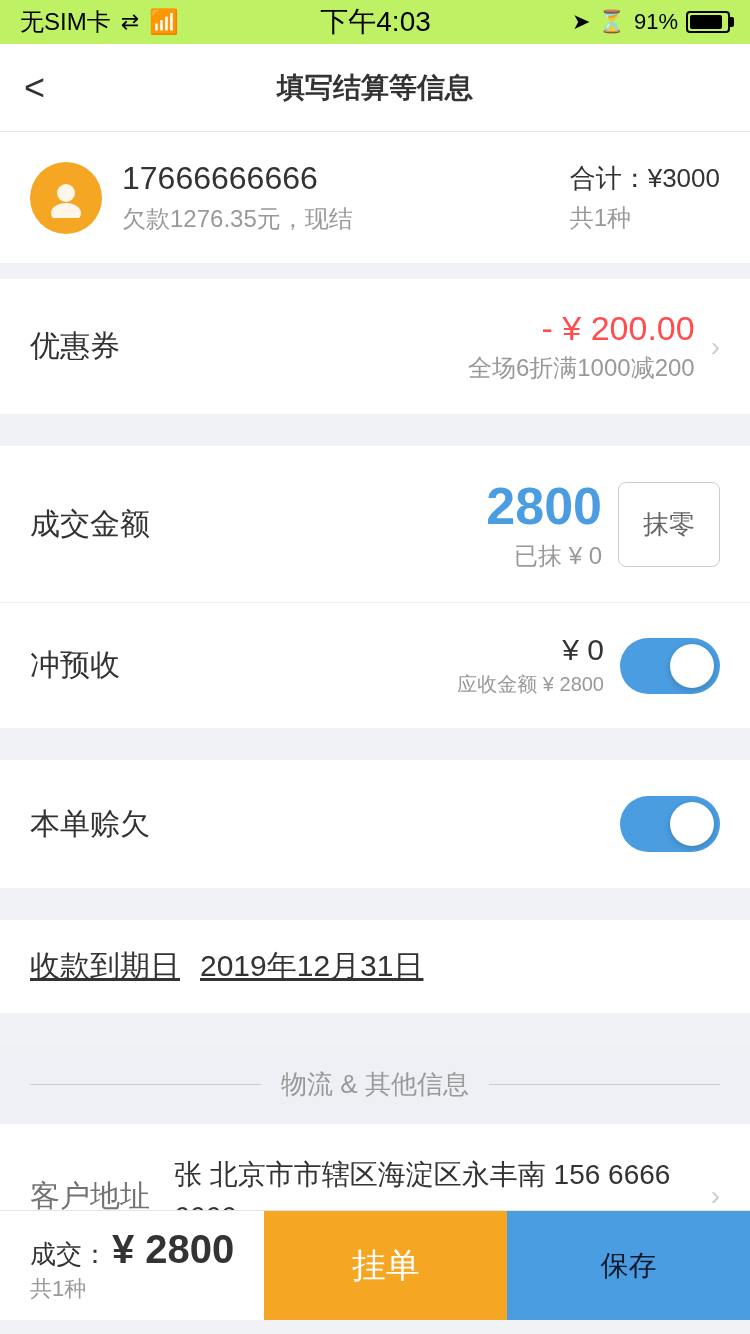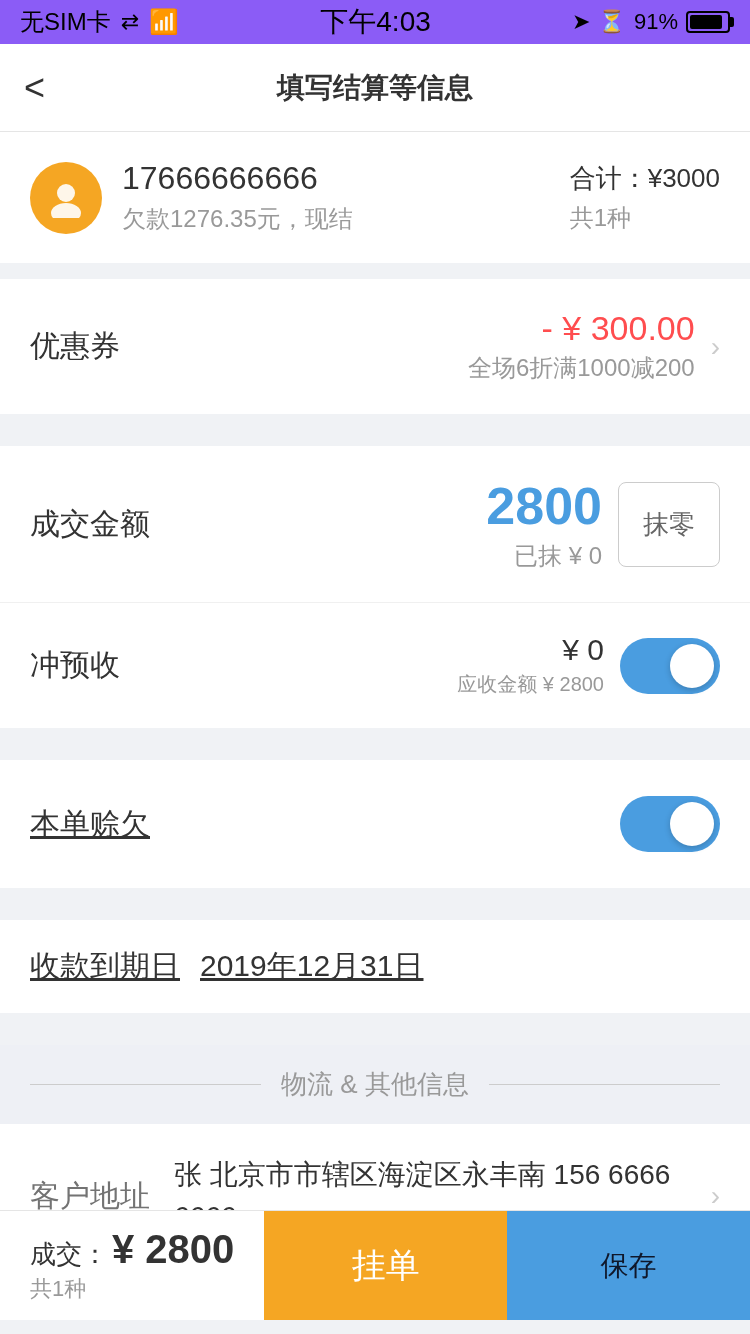--- a/index.html
+++ b/index.html
@@ -10,21 +10,21 @@
       font-family: -apple-system, "PingFang SC", "Helvetica Neue", sans-serif;
       background: #f0f2f5;
       font-size: 28px;
       color: #333;
     }
 
     
     .status-bar {
       width: 100%;
       height: 44px;
-      background: #8b5cf6;
+      background: #bef264;
       display: flex;
       align-items: center;
       justify-content: space-between;
       padding: 0 20px;
       font-size: 24px;
       color: #000;
     }
     .status-left { display: flex; align-items: center; gap: 10px; }
     .status-right { display: flex; align-items: center; gap: 8px; font-size: 22px; }
     .battery {
@@ -171,21 +171,20 @@
     
     .prepay-amount { font-size: 30px; color: #333; font-weight: 500; }
     .prepay-sub { font-size: 20px; color: #999; text-align: right; margin-top: 4px; }
     .prepay-right { display: flex; align-items: center; gap: 16px; }
     .prepay-values { display: flex; flex-direction: column; align-items: flex-end; }
 
     
     .debt-row {
       display: flex; align-items: center; justify-content: space-between;
       padding: 36px 30px;
-      text-decoration: underline;
     }
     .debt-label { font-size: 30px; color: #333; }
 
     
     .due-row {
       display: flex; align-items: center;
       padding: 26px 30px;
       text-decoration: underline;
     }
     .due-label { font-size: 30px; color: #333; margin-right: 20px; }
@@ -309,21 +308,21 @@
       <div class="total-label">合计：¥3000</div>
       <div class="total-count">共1种</div>
     </div>
   </div>
 
   <div class="section">
     <div class="row">
       <div class="row-label">优惠券</div>
       <div style="display:flex;align-items:center;gap:8px;">
         <div style="text-align:right;">
-          <div class="coupon-discount">- ¥ 300.00</div>
+          <div class="coupon-discount">- ¥ 200.00</div>
           <div class="coupon-desc">全场6折满1000减200</div>
         </div>
         <span class="chevron">›</span>
       </div>
     </div>
   </div>
 
   <div class="divider"></div>
 
   <div class="section">

